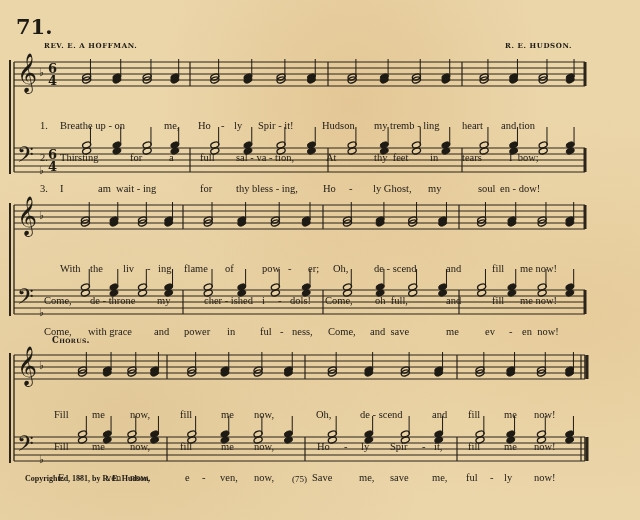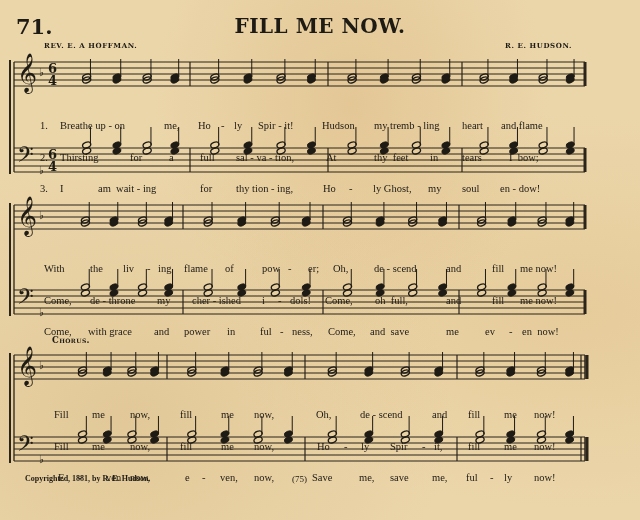--- a/index.html
+++ b/index.html
@@ -24,21 +24,20 @@
   .footer{top:474px;font-size:8px;font-weight:bold;font-family:"Liberation Serif",serif;}
   .footer.l{left:25px;}
   .footer.c{left:292px;font-size:9px;font-weight:normal;}
 </style>
 </head>
 <body>
 
 <div class="page">
 
   <div class="abs hymn-no">71.</div>
-  <div class="abs title">FILL ME NOW.</div>
   <div class="abs credit l">REV. E. A HOFFMAN.</div>
   <div class="abs credit r">R. E. HUDSON.</div>
 
   <svg class="music" width="640" height="520" viewBox="0 0 640 520">
     <defs>
       <g id="staff5" stroke="#2a241b" stroke-width="1">
         <line x1="0" y1="0" x2="1" y2="0"></line>
       </g>
     </defs>
     <g id="staves" stroke="#2a241b" stroke-width="1.1" fill="none">
@@ -420,73 +419,73 @@
       <span class="syl" style="left:2px">1.</span>
       <span class="syl" style="left:22px">Breathe up - on</span>
       <span class="syl" style="left:126px">me,</span>
       <span class="syl" style="left:160px">Ho</span>
       <span class="syl" style="left:183px">-</span>
       <span class="syl" style="left:196px">ly</span>
       <span class="syl" style="left:220px">Spir - it!</span>
       <span class="syl" style="left:284px">Hudson</span>
       <span class="syl" style="left:336px">my tremb - ling</span>
       <span class="syl" style="left:424px">heart</span>
-      <span class="syl" style="left:463px">and flame</span>
+      <span class="syl" style="left:463px">and tion</span>
     </div>
     <div class="lyr-row">
       <span class="syl" style="left:2px">2.</span>
       <span class="syl" style="left:22px">Thirsting</span>
       <span class="syl" style="left:92px">for</span>
       <span class="syl" style="left:131px">a</span>
       <span class="syl" style="left:162px">full</span>
       <span class="syl" style="left:198px">sal - va - tion,</span>
       <span class="syl" style="left:288px">At</span>
       <span class="syl" style="left:336px">thy  feet</span>
       <span class="syl" style="left:392px">in</span>
       <span class="syl" style="left:424px">tears</span>
       <span class="syl" style="left:471px">I  bow;</span>
     </div>
     <div class="lyr-row">
       <span class="syl" style="left:2px">3.</span>
       <span class="syl" style="left:22px">I</span>
       <span class="syl" style="left:60px">am  wait - ing</span>
       <span class="syl" style="left:162px">for</span>
-      <span class="syl" style="left:198px">thy tion - ing,</span>
+      <span class="syl" style="left:198px">thy bless - ing,</span>
       <span class="syl" style="left:285px">Ho</span>
       <span class="syl" style="left:311px">-</span>
       <span class="syl" style="left:335px">ly Ghost,</span>
       <span class="syl" style="left:390px">my</span>
-      <span class="syl" style="left:424px">soul</span>
+      <span class="syl" style="left:440px">soul</span>
       <span class="syl" style="left:462px">en - dow!</span>
     </div>
   </div>
 
   <div class="lyrics" style="left:44px;top:243px;width:560px;">
     <div class="lyr-row">
-      <span class="syl" style="left:0px">With</span>
+      <span class="syl" style="left:16px">With</span>
       <span class="syl" style="left:46px">the</span>
       <span class="syl" style="left:79px">liv</span>
       <span class="syl" style="left:103px">-</span>
       <span class="syl" style="left:114px">ing</span>
       <span class="syl" style="left:140px">flame</span>
       <span class="syl" style="left:181px">of</span>
       <span class="syl" style="left:218px">pow</span>
       <span class="syl" style="left:244px">-</span>
       <span class="syl" style="left:264px">er;</span>
       <span class="syl" style="left:289px">Oh,</span>
       <span class="syl" style="left:330px">de - scend</span>
       <span class="syl" style="left:402px">and</span>
       <span class="syl" style="left:448px">fill</span>
       <span class="syl" style="left:476px">me now!</span>
     </div>
     <div class="lyr-row">
       <span class="syl" style="left:0px">Come,</span>
       <span class="syl" style="left:46px">de - throne</span>
       <span class="syl" style="left:113px">my</span>
-      <span class="syl" style="left:148px">cher - ished</span>
+      <span class="syl" style="left:160px">cher - ished</span>
       <span class="syl" style="left:218px">i</span>
       <span class="syl" style="left:234px">-</span>
       <span class="syl" style="left:246px">dols!</span>
       <span class="syl" style="left:281px">Come,</span>
       <span class="syl" style="left:331px">oh  full,</span>
       <span class="syl" style="left:402px">and</span>
       <span class="syl" style="left:448px">fill</span>
       <span class="syl" style="left:476px">me now!</span>
     </div>
     <div class="lyr-row">

